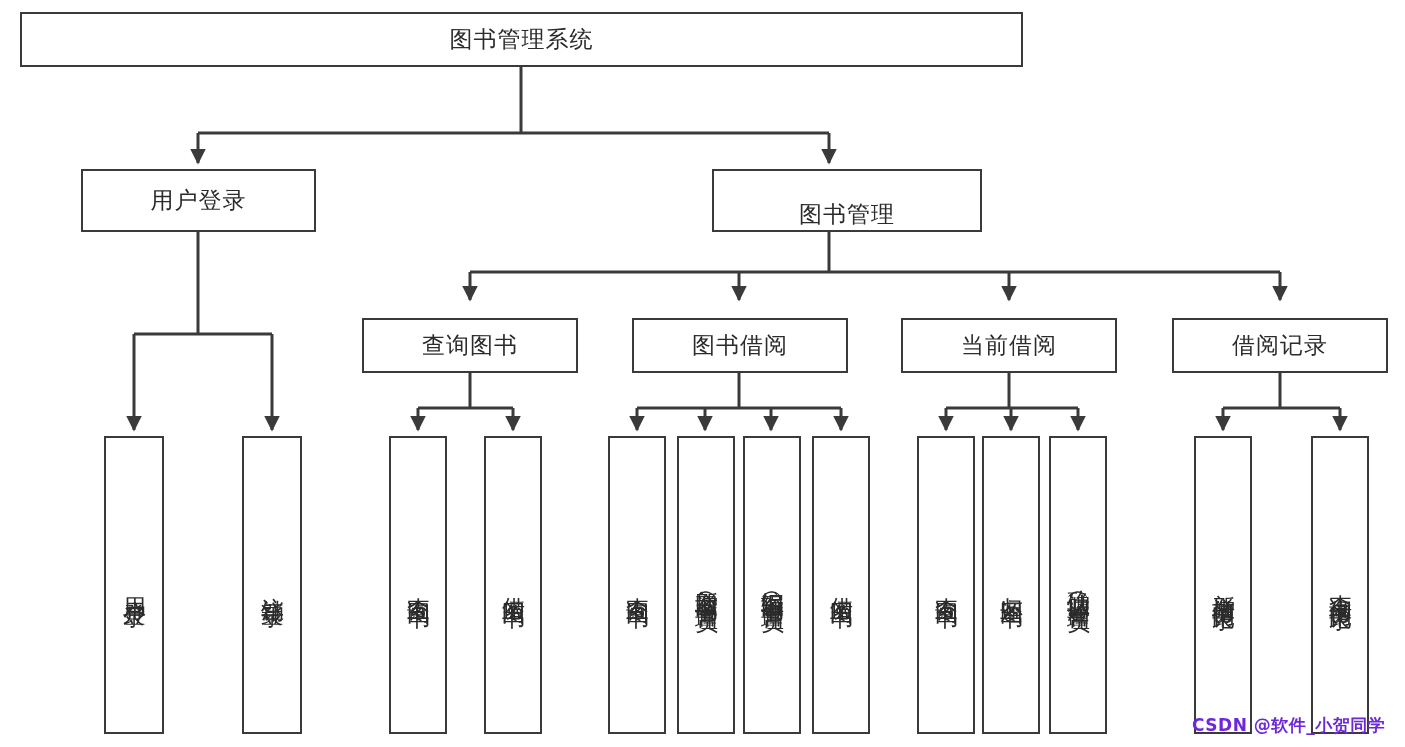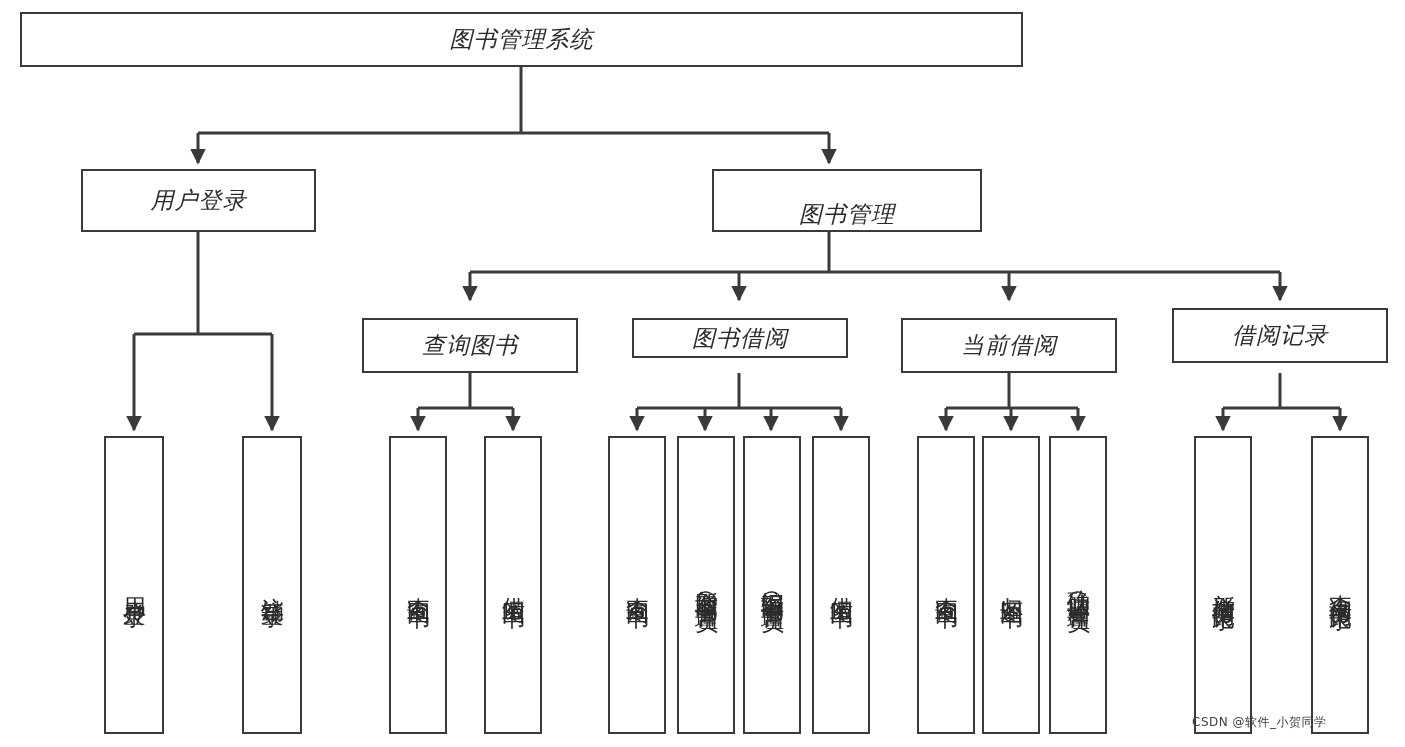--- a/index.html
+++ b/index.html
@@ -2,27 +2,27 @@
 <html><head>
 <meta charset="utf-8">
 <style>
   html,body{margin:0;padding:0;background:#ffffff;}
   body{width:1405px;height:747px;position:relative;overflow:hidden;
        font-family:"DejaVu Sans","Liberation Sans",sans-serif;}
   #canvas{position:absolute;left:0;top:0;width:1405px;height:747px;}
   .node{position:absolute;box-sizing:border-box;background:#ffffff;
         border:2.5px solid #3a3a3a;display:flex;align-items:center;
         justify-content:center;color:#2b2b2b;}
-  .node.h{font-size:23px;letter-spacing:1px;font-style:italic;}
+  .node.h{font-size:23px;letter-spacing:1px;}
   .node.v{writing-mode:vertical-rl;text-orientation:upright;
           font-size:23px;line-height:1.12;letter-spacing:3px;
           padding:6px 0;}
   .node.v span{display:block;}
-  #watermark{position:absolute;left:1192px;top:714px;font-size:12px;
-             color:#404040;white-space:nowrap;letter-spacing:0.5px;}
+  #watermark{position:absolute;left:1192px;top:714px;font-size:17px;
+             color:#6d28d9;white-space:nowrap;letter-spacing:0.5px;font-weight:bold;}
 </style>
 </head>
 <body>
 
 <svg id="canvas" viewBox="0 0 1405 747" xmlns="http://www.w3.org/2000/svg">
   <defs>
     <marker id="ah" viewBox="0 0 10 10" refX="9" refY="5" markerWidth="5.2" markerHeight="5.2" orient="auto-start-reverse">
       <path d="M 0 0 L 10 5 L 0 10 z" fill="#3a3a3a"></path>
     </marker>
   </defs>
@@ -77,27 +77,27 @@
 <div class="node h" style="left:81px;top:169px;width:235px;height:63px;">
   <span>用户登录</span>
 </div>
 <div class="node h" style="left:712px;top:169px;width:270px;height:63px;align-items:flex-end;">
   <span>图书管理</span>
 </div>
 
 <div class="node h" style="left:362px;top:318px;width:216px;height:55px;">
   <span>查询图书</span>
 </div>
-<div class="node h" style="left:632px;top:318px;width:216px;height:40px;">
+<div class="node h" style="left:632px;top:318px;width:216px;height:55px;">
   <span>图书借阅</span>
 </div>
 <div class="node h" style="left:901px;top:318px;width:216px;height:55px;text-align:right;">
   <span>当前借阅</span>
 </div>
-<div class="node h" style="left:1172px;top:308px;width:216px;height:55px;">
+<div class="node h" style="left:1172px;top:318px;width:216px;height:55px;">
   <span>借阅记录</span>
 </div>
 
 <div class="node v" style="left:104px;top:436px;width:60px;height:298px;">
   <span>用户登录</span>
 </div>
 <div class="node v" style="left:242px;top:436px;width:60px;height:298px;">
   <span>注销登录</span>
 </div>
 

